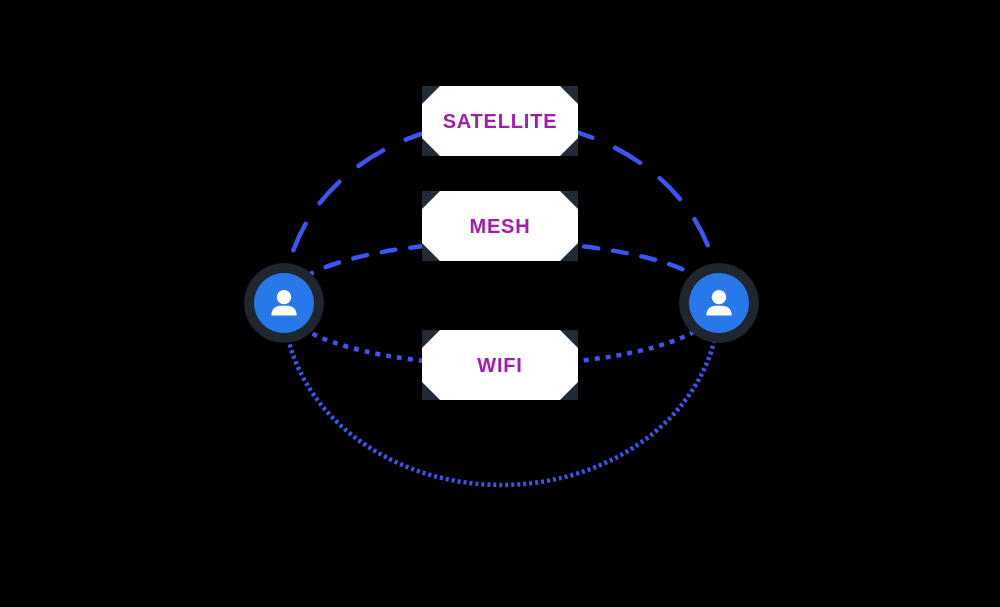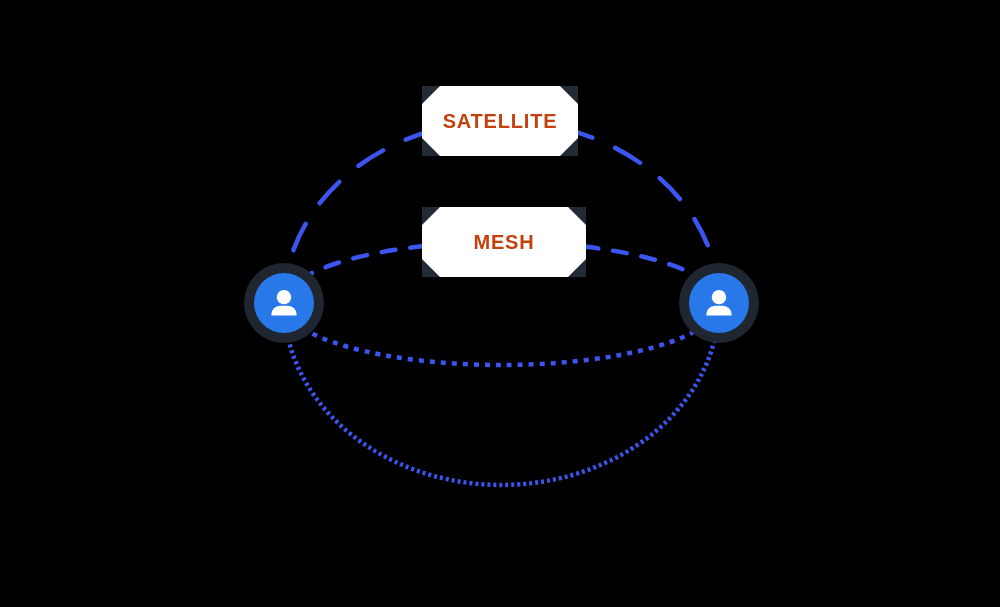--- a/index.html
+++ b/index.html
@@ -41,25 +41,25 @@
       0 calc(100% - 18px), 0 18px
     );
     display: flex;
     align-items: center;
     justify-content: center;
   }
   .link-label {
     font-size: 20px;
     font-weight: 600;
     letter-spacing: 0.8px;
-    color: #c2410c;
+    color: #a21caf;
     user-select: none;
   }
   .box-satellite { top: 86px; }
-  .box-mesh      { top: 207px; padding-left: 8px; }
+  .box-mesh      { top: 191px; }
   .box-wifi      { top: 330px; }
   .box-cellular  { top: 450px; }
 
   
   .user-node {
     position: absolute;
     width: 80px;
     height: 80px;
     border-radius: 50%;
     background: #20262F;
@@ -101,20 +101,25 @@
       <span class="link-label">SATELLITE</span>
     </div>
   </div>
 
   <div class="link-box box-mesh">
     <div class="link-box-face">
       <span class="link-label">MESH</span>
     </div>
   </div>
 
+  <div class="link-box box-wifi">
+    <div class="link-box-face">
+      <span class="link-label">WIFI</span>
+    </div>
+  </div>
 
 
   <div class="user-node node-left">
     <div class="user-node-circle">
       <svg class="person-icon" viewBox="0 0 40 40">
         <circle cx="20" cy="13.5" r="8" fill="#FFFFFF"></circle>
         <path d="M6 34 v-1.5 a9.5 9.5 0 0 1 9.5 -9.5 h9 a9.5 9.5 0 0 1 9.5 9.5 V34 Z" fill="#FFFFFF"></path>
       </svg>
     </div>
   </div>

